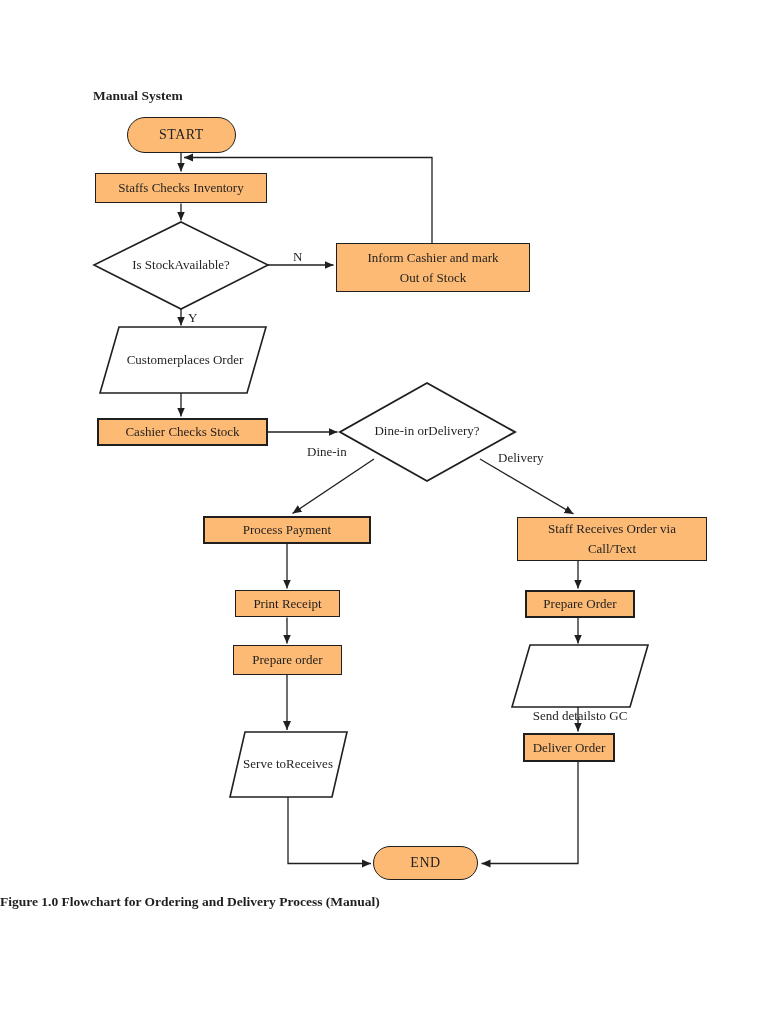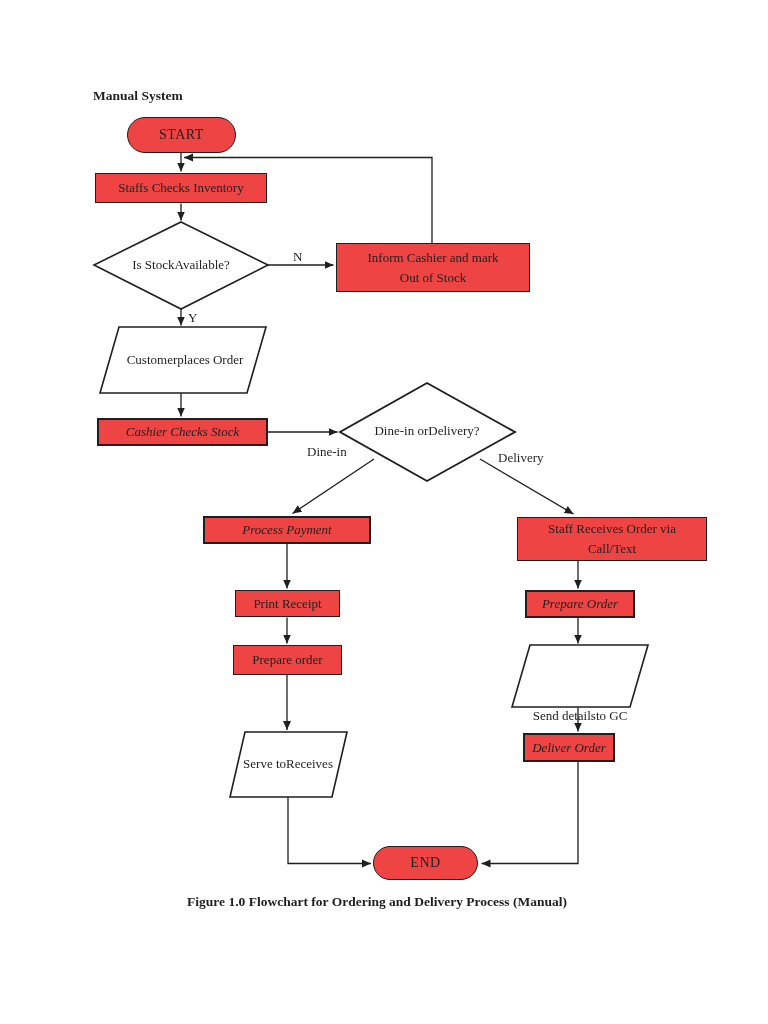--- a/index.html
+++ b/index.html
@@ -5,33 +5,33 @@
   html,body { margin:0; padding:0; background:#ffffff; }
   .page {
     position:relative; width:768px; height:1024px; background:#ffffff;
     font-family:"Liberation Serif", serif; color:#1f1f1f; overflow:hidden;
   }
   .svg-layer { position:absolute; left:0; top:0; z-index:1; }
   .node {
     position:absolute; z-index:2; box-sizing:border-box;
     display:flex; flex-direction:column; align-items:center; justify-content:center;
     text-align:center; font-size:13px; line-height:20px;
-    background:#ef4444; border:1.5px solid #1f1f1f;
+    background:#fdba74; border:1.5px solid #1f1f1f;
   }
-  .node.thick { border-width:2px;font-style:italic; }
+  .node.thick { border-width:2px; }
   .node.stadium { border-radius:18px; font-size:14px; letter-spacing:0.5px; }
   .shape-text {
     position:absolute; z-index:2; display:flex; 
     align-items:center; justify-content:center; text-align:center;
     font-size:13px; line-height:20px; background:transparent;
   }
   .edge-label { position:absolute; z-index:2; font-size:13px; }
   .title { position:absolute; z-index:2; font-weight:bold; font-size:13.5px; }
   .caption {
-    position:absolute; z-index:2; left:0; width:754px; text-align:center;
+    position:absolute; z-index:2; left:0; width:754px; text-align:left;
     font-weight:bold; font-size:13.5px;
   }
   svg line, svg polyline { stroke:#1f1f1f; stroke-width:1.3; fill:none; }
   svg polygon.shape { stroke:#1f1f1f; stroke-width:1.6; fill:#ffffff; }
   svg polygon.shape.thick { stroke-width:1.9; }
 </style>
 </head>
 <body>
 
 <div class="page">

